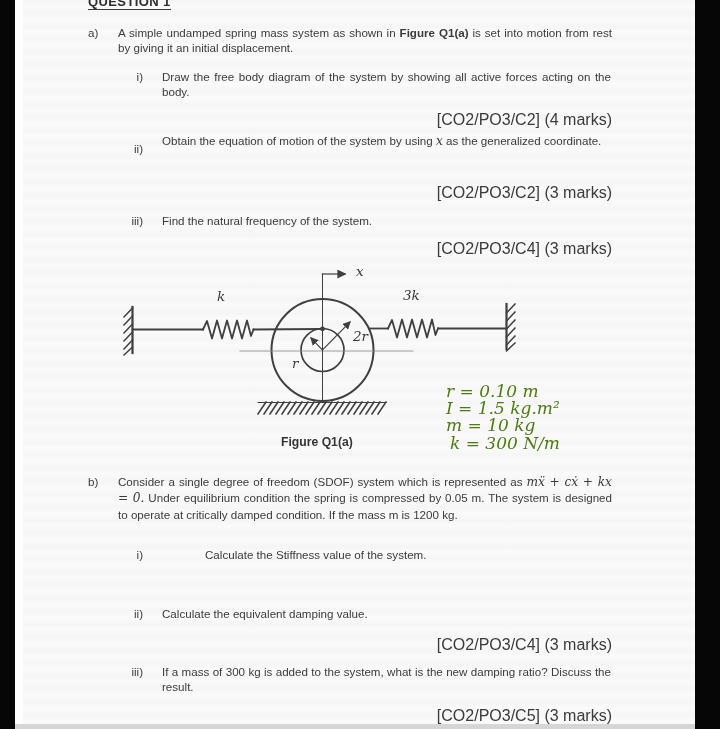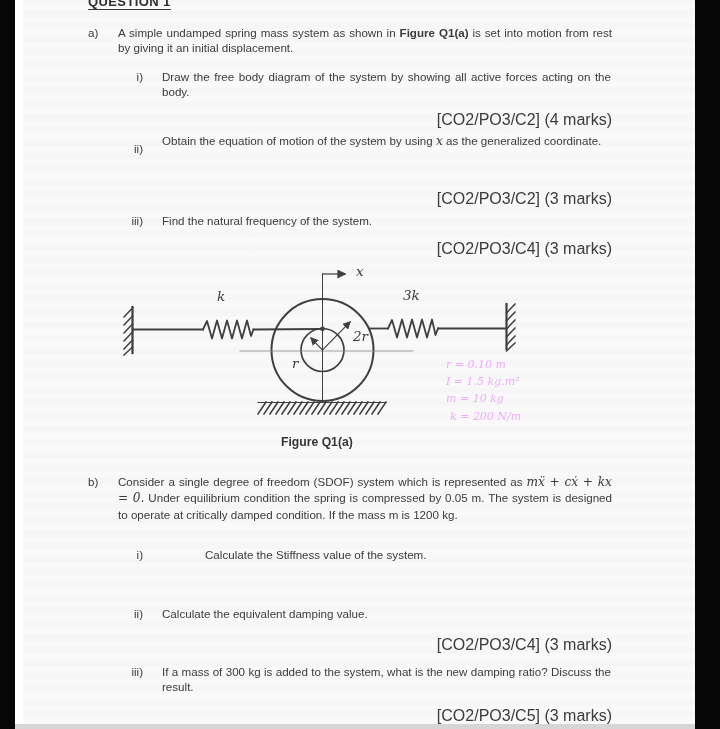--- a/index.html
+++ b/index.html
@@ -17,22 +17,22 @@
          font-family:"Liberation Sans",sans-serif;}
   .just{text-align:justify;}
   .marks{position:absolute;left:400px;width:212px;text-align:right;font-size:16px;
          line-height:15px;color:#3b3b3b;}
   .hdr{position:absolute;left:88px;top:-6px;font-size:13px;line-height:16px;font-weight:bold;
        color:#2f2f2f;letter-spacing:0.4px;}
   .hdr span{border-bottom:1.6px solid #3a3a3a;padding-bottom:0px;}
   .math{font-family:"DejaVu Serif",serif;font-style:italic;font-size:12.2px;}
   .figlbl{position:absolute;font-family:"DejaVu Serif",serif;font-style:italic;
           font-size:13.5px;color:#3a3a3a;line-height:14px;}
-  .figparams{position:absolute;left:446px;top:356px;font-family:"DejaVu Serif",serif;
-             font-style:italic;font-size:11px;color:#f0abfc;line-height:17.2px;}
+  .figparams{position:absolute;left:446px;top:383px;font-family:"DejaVu Serif",serif;
+             font-style:italic;font-size:17px;color:#4d7c0f;line-height:17.2px;}
   .figcap{position:absolute;left:281px;top:435px;font-size:12.2px;font-weight:bold;color:#353535;}
   .b{font-weight:bold;}
   svg{position:absolute;left:0;top:0;}
 </style>
 </head>
 <body>
 
 <div class="screen">
 
   <div class="page"></div>
@@ -47,21 +47,21 @@
 
   <div class="tline" style="left:88px;top:25px;">a)</div>
   <div class="tline just" style="left:118px;top:25px;width:494px;"><span>A simple undamped spring mass system as shown in </span><span class="b">Figure Q1(a)</span><span> is set into motion from rest by giving it an initial displacement.</span></div>
 
   <div class="tline" style="left:120px;top:69px;width:23px;text-align:right;">i)</div>
   <div class="tline just" style="left:162px;top:69px;width:449px;">Draw the free body diagram of the system by showing all active forces acting on the body.</div>
   <div class="marks" style="top:112px;">[CO2/PO3/C2] (4 marks)</div>
 
   <div class="tline" style="left:118px;top:141px;width:25px;text-align:right;">ii)</div>
   <div class="tline just" style="left:162px;top:133px;width:449px;"><span>Obtain the equation of motion of the system by using </span><span class="math">x</span><span> as the generalized coordinate.</span></div>
-  <div class="marks" style="top:191px;">[CO2/PO3/C2] (3 marks)</div>
+  <div class="marks" style="top:185px;">[CO2/PO3/C2] (3 marks)</div>
 
   <div class="tline" style="left:116px;top:213px;width:27px;text-align:right;">iii)</div>
   <div class="tline" style="left:162px;top:213px;width:449px;">Find the natural frequency of the system.</div>
   <div class="marks" style="top:241px;">[CO2/PO3/C4] (3 marks)</div>
 
   <svg width="720" height="729" viewBox="0 0 720 729">
     <defs>
       <marker id="arr" viewBox="0 0 10 10" refX="8.5" refY="5" markerWidth="7.5" markerHeight="7.5" orient="auto">
         <path d="M0,0 L10,5 L0,10 z" fill="#3f3f3f"></path>
       </marker>
@@ -115,21 +115,21 @@
 
   <div class="figlbl" style="left:217px;top:289px;">k</div>
   <div class="figlbl" style="left:403px;top:288px;">3k</div>
   <div class="figlbl" style="left:356px;top:264px;">x</div>
   <div class="figlbl" style="left:353px;top:329px;">2r</div>
   <div class="figlbl" style="left:292px;top:356px;">r</div>
   <div class="figparams">
     <div>r = 0.10 m</div>
     <div>I = 1.5 kg.m²</div>
     <div>m = 10 kg</div>
-    <div style="padding-left:4px;">k = 200 N/m</div>
+    <div style="padding-left:4px;">k = 300 N/m</div>
   </div>
   <div class="figcap">Figure Q1(a)</div>
 
   <div class="tline" style="left:88px;top:474px;">b)</div>
   <div class="tline just" style="left:118px;top:474px;width:494px;"><span>Consider a single degree of freedom (SDOF) system which is represented as </span><span class="math">mẍ + cẋ + kx = 0.</span><span> Under equilibrium condition the spring is compressed by 0.05 m. The system is designed to operate at critically damped condition. If the mass m is 1200 kg.</span></div>
 
   <div class="tline" style="left:120px;top:547px;width:23px;text-align:right;">i)</div>
   <div class="tline" style="left:162px;top:547px;width:449px;margin-left:43px;">Calculate the Stiffness value of the system.</div>
 
   <div class="tline" style="left:118px;top:606px;width:25px;text-align:right;">ii)</div>

